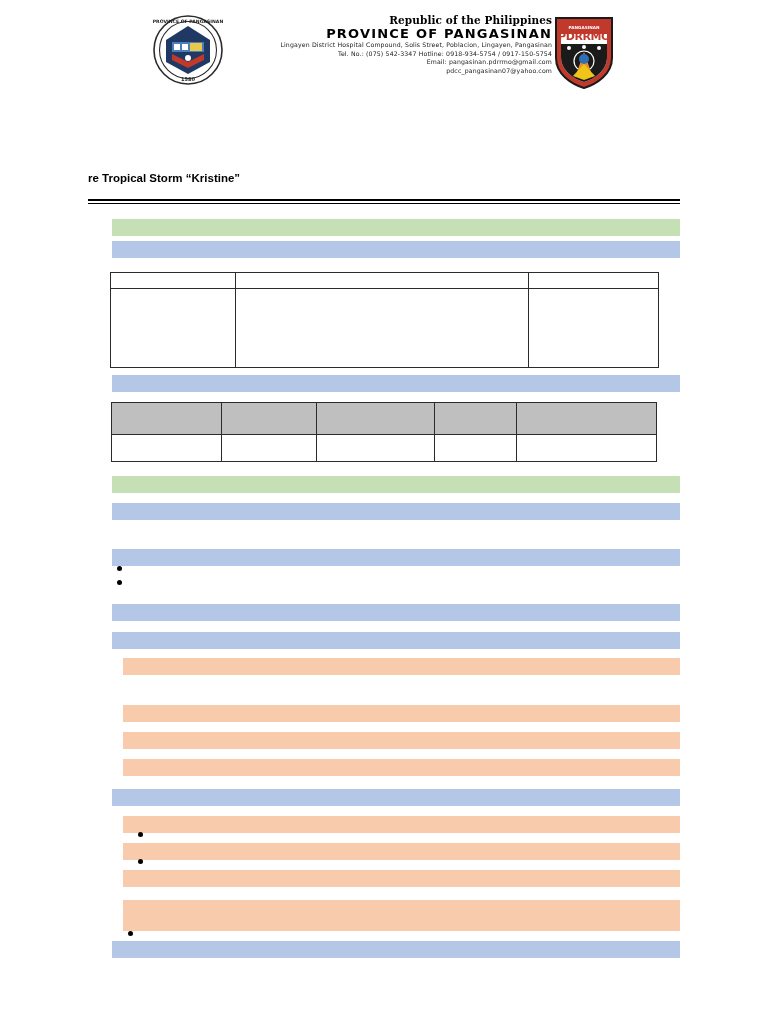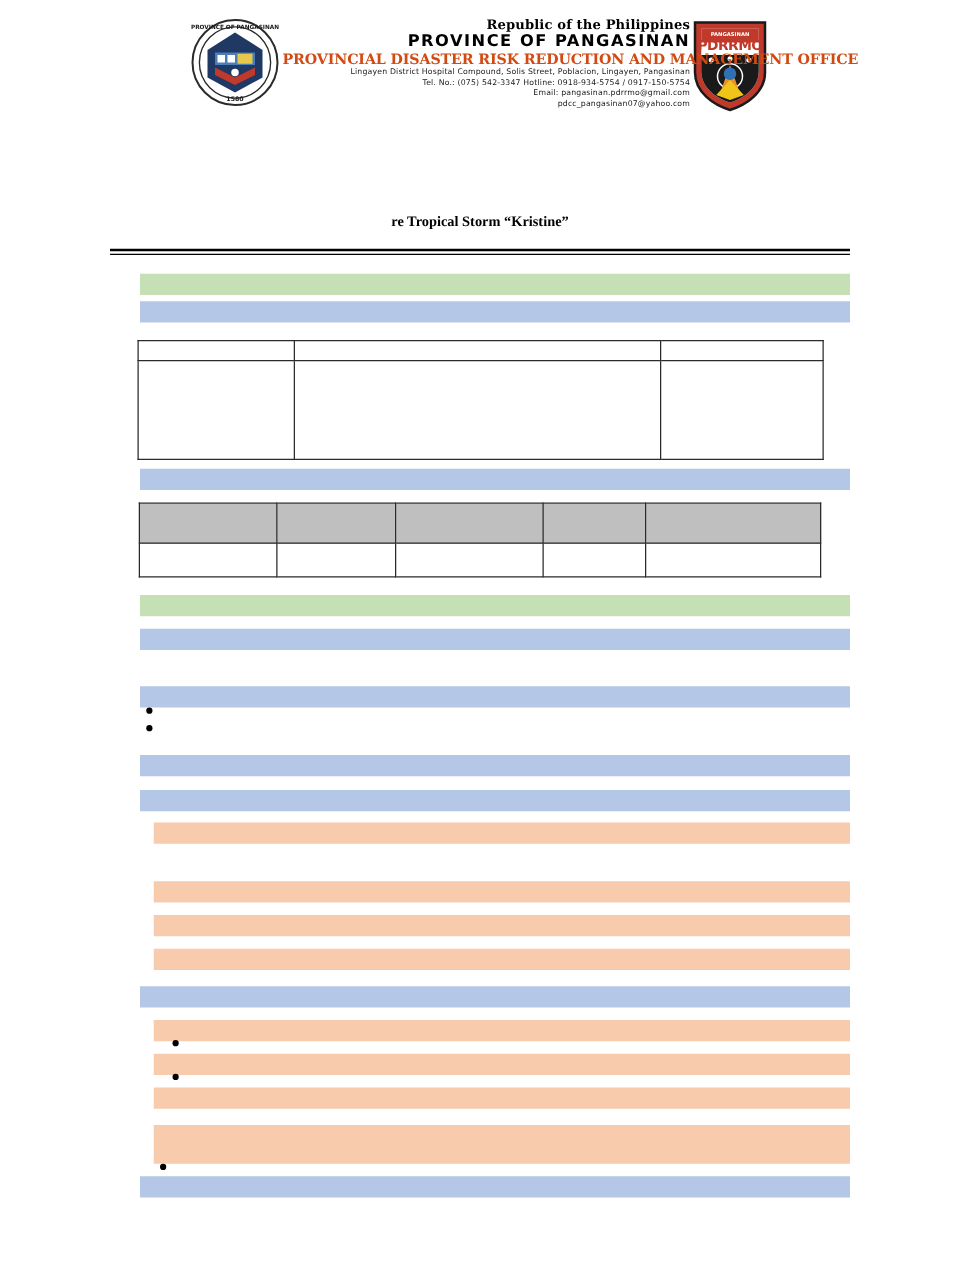--- a/index.html
+++ b/index.html
@@ -76,22 +76,21 @@
     color: #1a1a1a;
     letter-spacing: 0.15px;
   }
 
   
   .report-title {
     position: absolute;
     left: 88px;
     top: 172px;
     width: 592px;
-    text-align: center;
-    font-family: Liberation Serif, serif;
+    font-family: Liberation Sans, sans-serif;
     font-weight: bold;
     font-size: 11.5px;
     color: #000;
   }
 
   
   .divider {
     position: absolute;
     left: 88px;
     top: 199px;
@@ -179,21 +178,20 @@
       <circle cx="31" cy="47" r="10" fill="none" stroke="#ffffff" stroke-width="1.2"></circle>
       <path d="M24 58 L31 38 L38 58 Z" fill="#e8912d"></path>
       <circle cx="31" cy="45" r="5" fill="#2f6fb5"></circle>
       <path d="M20 62 L31 50 L42 62 L31 66 Z" fill="#f0c419"></path>
     </svg>
   </div>
 
   <div class="head-text">
     <div class="hd-republic">Republic of the Philippines</div>
     <div class="hd-province">PROVINCE OF PANGASINAN</div>
-    <div class="hd-office">PROVINCIAL DISASTER RISK REDUCTION AND MANAGEMENT OFFICE</div>
     <div class="hd-addr">Lingayen District Hospital Compound, Solis Street, Poblacion, Lingayen, Pangasinan</div>
     <div class="hd-addr">Tel. No.: (075) 542-3347 Hotline: 0918-934-5754 / 0917-150-5754</div>
     <div class="hd-addr">Email: pangasinan.pdrrmo@gmail.com</div>
     <div class="hd-addr">pdcc_pangasinan07@yahoo.com</div>
   </div>
 </div>
 
 <div class="report-title">re Tropical Storm “Kristine”</div>
 
 <div class="divider"></div>

